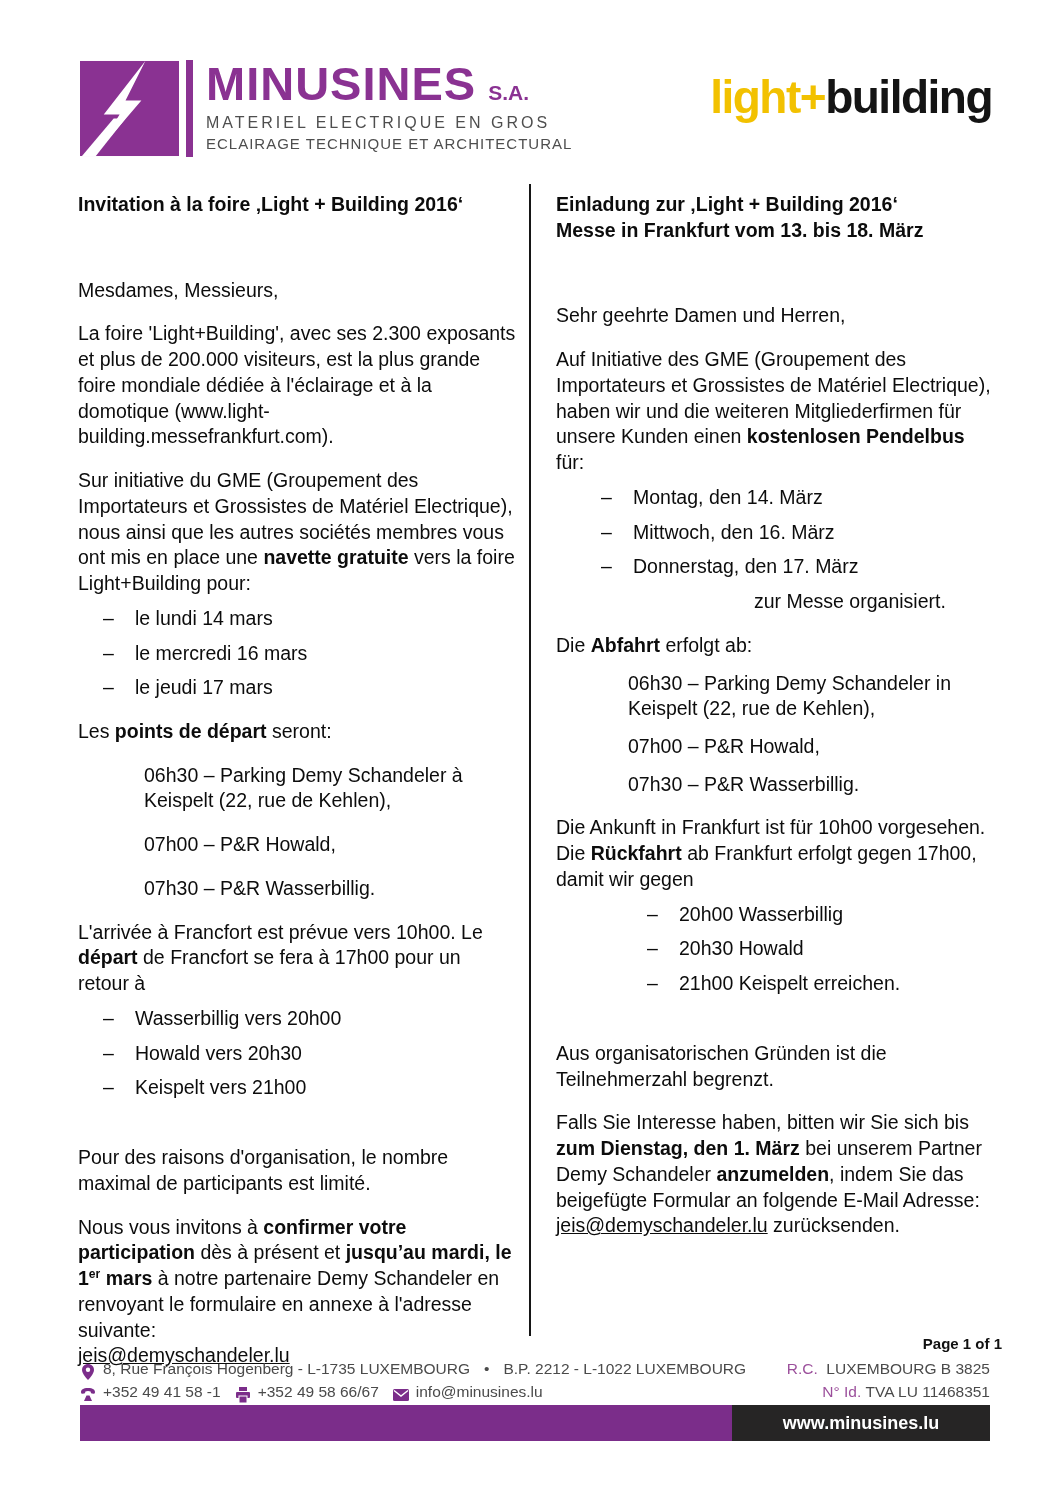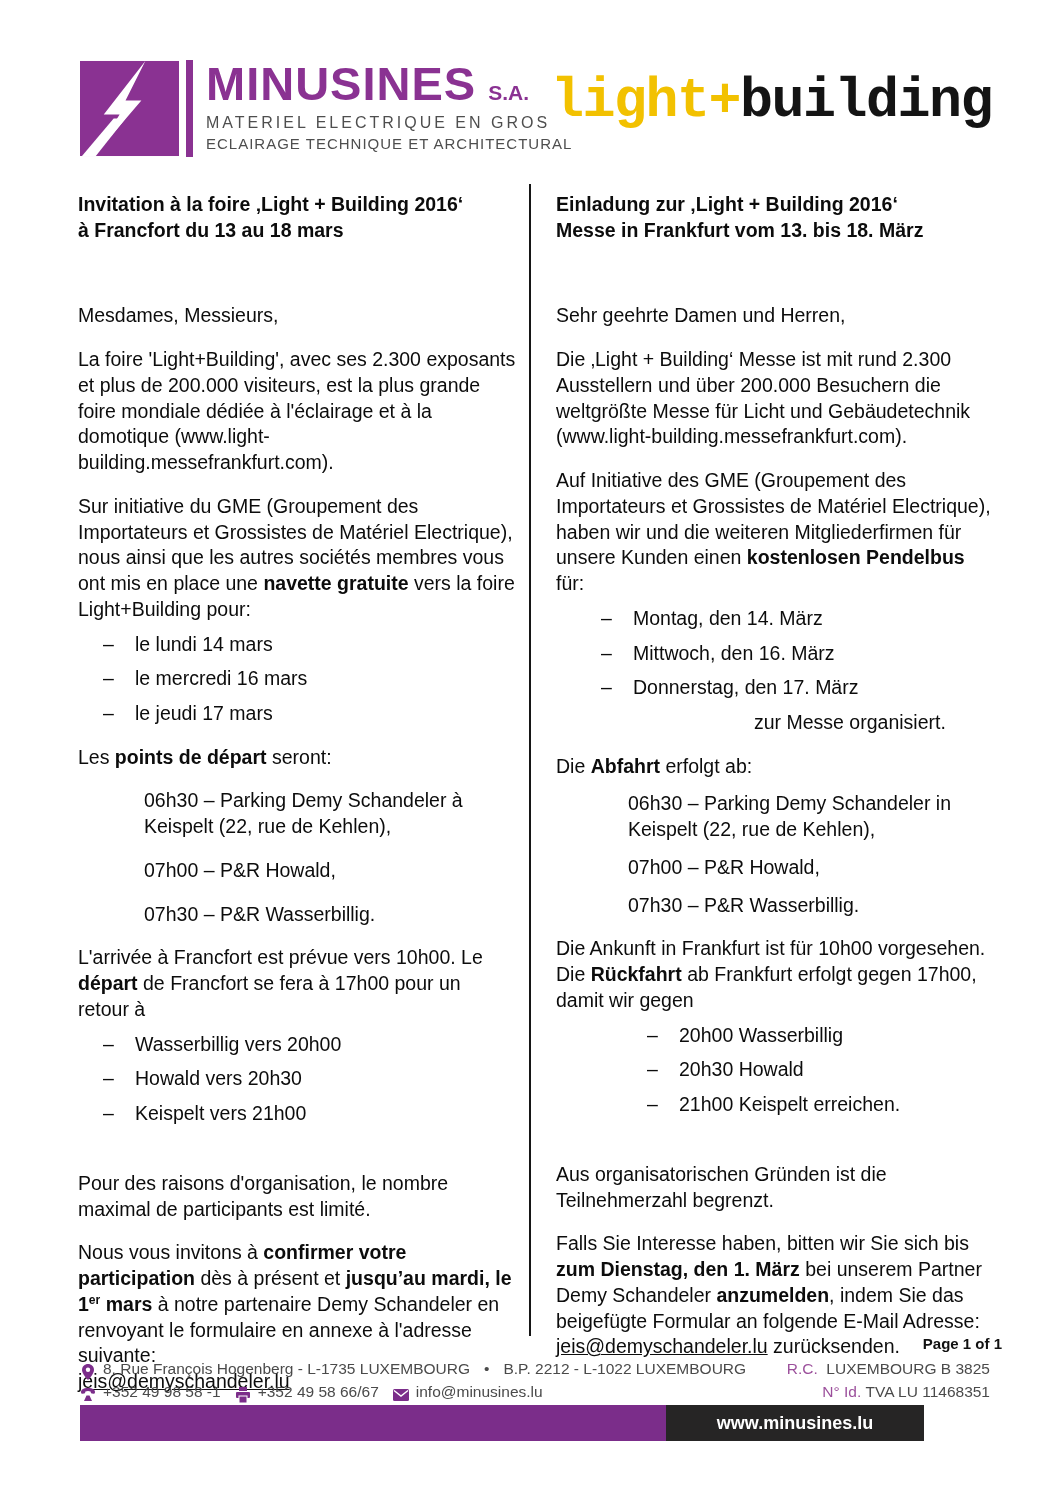--- a/index.html
+++ b/index.html
@@ -10,22 +10,22 @@
   .mlogo{position:absolute;left:80px;top:60px;display:flex;align-items:stretch;height:97px;}
   .mlogo-icon{width:99px;height:97px;display:block;}
   .mlogo-bar{width:7px;background:#8a3292;margin-left:7px;}
   .mlogo-text{margin-left:13px;display:flex;flex-direction:column;}
   .mlogo-name-row{display:flex;align-items:baseline;line-height:1;}
   .mlogo-name{font-size:47px;font-weight:700;color:#8a3292;letter-spacing:1px;}
   .mlogo-sa{font-size:21px;font-weight:700;color:#8a3292;margin-left:12px;}
   .mlogo-tag1{font-size:16px;color:#4e4e4e;letter-spacing:3px;margin-top:7px;white-space:nowrap;}
   .mlogo-tag2{font-size:15px;color:#4e4e4e;letter-spacing:1px;margin-top:3px;white-space:nowrap;}
 
-  .lb-logo{position:absolute;right:66px;top:74px;font-size:55px;font-weight:700;
-           letter-spacing:-1.5px;line-height:1;white-space:nowrap;font-family:Liberation Mono, monospace;}
+  .lb-logo{position:absolute;right:66px;top:74px;font-size:46px;font-weight:700;
+           letter-spacing:-1.5px;line-height:1;white-space:nowrap;}
   .lb-light{color:#f2c100;}
   .lb-build{color:#141414;}
 
   
   .divider{position:absolute;left:529px;top:184px;width:2px;height:1152px;background:#161616;}
   .col{position:absolute;top:192px;font-size:19.5px;line-height:1.32;}
   .col-fr{left:78px;width:438px;}
   .col-de{left:556px;width:442px;}
   .col-heading{font-weight:700;margin:0;}
   .p{margin:18px 0 0 0;}
@@ -46,21 +46,21 @@
 
   
   .page-ind{position:absolute;right:56px;top:1335px;font-size:15px;font-weight:700;color:#111;}
   .f-left{position:absolute;left:80px;top:1357px;font-size:15.5px;color:#4a4a4a;line-height:23px;}
   .f-left .row{display:flex;align-items:flex-end;}
   .f-ic{width:16px;height:16px;margin-right:7px;flex:0 0 auto;}
   .f-gap{margin-left:14px;}
   .f-right{position:absolute;right:68px;top:1357px;text-align:right;font-size:15.5px;
            color:#4a4a4a;line-height:23px;}
   .f-lab{color:#9b4f9b;}
-  .bar{position:absolute;left:80px;top:1405px;width:844px;height:36px;background:#7b2d8a;}
+  .bar{position:absolute;left:80px;top:1405px;width:910px;height:36px;background:#7b2d8a;}
   .site{position:absolute;right:0;top:0;width:258px;height:36px;background:#262525;color:#fff;
         display:flex;align-items:center;justify-content:center;font-size:18px;font-weight:600;}
 </style>
 </head>
 <body>
 
 <div class="page">
 
   <div class="mlogo">
     <svg class="mlogo-icon" viewBox="0 0 100 96">
@@ -79,21 +79,20 @@
     </div>
   </div>
 
   <div class="lb-logo"><span class="lb-light">light+</span><span class="lb-build">building</span></div>
 
   <div class="divider"></div>
 
   <section class="col col-fr">
     <div class="col-heading">
       <div>Invitation à la foire ‚Light + Building 2016‘</div>
-      <div>à Francfort du 13 au 18 mars</div>
     </div>
     <p class="p gap-lg">Mesdames, Messieurs,</p>
     <p class="p">La foire 'Light+Building', avec ses 2.300 exposants et plus de 200.000 visiteurs, est la plus grande foire mondiale dédiée à l'éclairage et à la domotique (www.light-building.messefrankfurt.com).</p>
     <p class="p"><span>Sur initiative du GME (Groupement des Importateurs et Grossistes de Matériel Electrique), nous ainsi que les autres sociétés membres vous ont mis en place une </span><span style="font-weight: 700;">navette gratuite</span><span> vers la foire Light+Building pour:</span></p>
     <div class="li li-a">le lundi 14 mars</div>
     <div class="li li-a">le mercredi 16 mars</div>
     <div class="li li-a">le jeudi 17 mars</div>
     <p class="p"><span>Les </span><span style="font-weight: 700;">points de départ</span><span> seront:</span></p>
     <div class="ind-fr">06h30 – Parking Demy Schandeler à Keispelt (22, rue de Kehlen),</div>
     <div class="ind-fr">07h00 – P&amp;R Howald,</div>
@@ -105,21 +104,20 @@
     <p class="p gap-md">Pour des raisons d'organisation, le nombre maximal de participants est limité.</p>
     <p class="p"><span><span>Nous vous invitons à </span><span style="font-weight: 700;">confirmer votre participation</span><span> dès à présent et </span><span style="font-weight: 700;">jusqu’au mardi, le 1</span><sup style="font-weight: 700;">er</sup><span style="font-weight: 700;"> mars</span><span> à notre partenaire Demy Schandeler en renvoyant le formulaire en annexe à l'adresse suivante: </span></span><br><span class="email">jeis@demyschandeler.lu</span></p>
   </section>
 
   <section class="col col-de">
     <div class="col-heading">
       <div>Einladung zur ‚Light + Building 2016‘</div>
       <div>Messe in Frankfurt vom 13. bis 18. März</div>
     </div>
     <p class="p gap-lg">Sehr geehrte Damen und Herren,</p>
-    <p class="p">Die ‚Light + Building‘ Messe ist mit rund 2.300 Ausstellern und über 200.000 Besuchern die weltgrößte Messe für Licht und Gebäudetechnik (www.light-building.messefrankfurt.com).</p>
     <p class="p"><span>Auf Initiative des GME (Groupement des Importateurs et Grossistes de Matériel Electrique), haben wir und die weiteren Mitgliederfirmen für unsere Kunden einen </span><span style="font-weight: 700;">kostenlosen Pendelbus</span><span> für:</span></p>
     <div class="li li-b">Montag, den 14. März</div>
     <div class="li li-b">Mittwoch, den 16. März</div>
     <div class="li li-b">Donnerstag, den 17. März</div>
     <div class="zur">zur Messe organisiert.</div>
     <p class="p"><span>Die </span><span style="font-weight: 700;">Abfahrt</span><span> erfolgt ab:</span></p>
     <div class="ind-de">06h30 – Parking Demy Schandeler in Keispelt (22, rue de Kehlen),</div>
     <div class="ind-de">07h00 – P&amp;R Howald,</div>
     <div class="ind-de">07h30 – P&amp;R Wasserbillig.</div>
     <p class="p"><span>Die Ankunft in Frankfurt ist für 10h00 vorgesehen.</span><br><span>Die </span><span style="font-weight: 700;">Rückfahrt</span><span> ab Frankfurt erfolgt gegen 17h00, damit wir gegen</span></p>
@@ -140,21 +138,21 @@
       </svg>
       <span>8, Rue François Hogenberg - L-1735 LUXEMBOURG</span>
       <span class="f-gap">•</span>
       <span class="f-gap">B.P. 2212 - L-1022 LUXEMBOURG</span>
     </div>
     <div class="row">
       <svg class="f-ic" viewBox="0 0 16 16">
         <path d="M1 5c0-2 2-4 7-4s7 2 7 4c0 1-.5 1.8-1.3 1.8l-1.8-.2c-.6-.1-1-.5-1.1-1.1l-.2-1C9.8 4.2 9 4 8 4s-1.8.2-2.6.5l-.2 1c-.1.6-.5 1-1.1 1.1l-1.8.2C1.5 6.8 1 6 1 5z" fill="#7b2d8a"></path>
         <path d="M6.5 8.5h3l2.5 5.5h-8z" fill="#7b2d8a"></path>
       </svg>
-      <span>+352 49 98 58 -1</span>
+      <span>+352 49 41 58 -1</span>
       <svg class="f-ic f-gap" viewBox="0 0 16 16">
         <rect x="4" y="0" width="8" height="4" fill="#7b2d8a"></rect>
         <rect x="1" y="5" width="14" height="6" rx="1" fill="#7b2d8a"></rect>
         <rect x="4" y="9" width="8" height="7" fill="#7b2d8a" stroke="#ffffff"></rect>
       </svg>
       <span>+352 49 58 66/67</span>
       <svg class="f-ic f-gap" viewBox="0 0 16 12">
         <rect x="0" y="0" width="16" height="12" rx="1.5" fill="#7b2d8a"></rect>
         <path d="M1 1.5 8 7l7-5.5" fill="none" stroke="#ffffff" stroke-width="1.4"></path>
       </svg>

